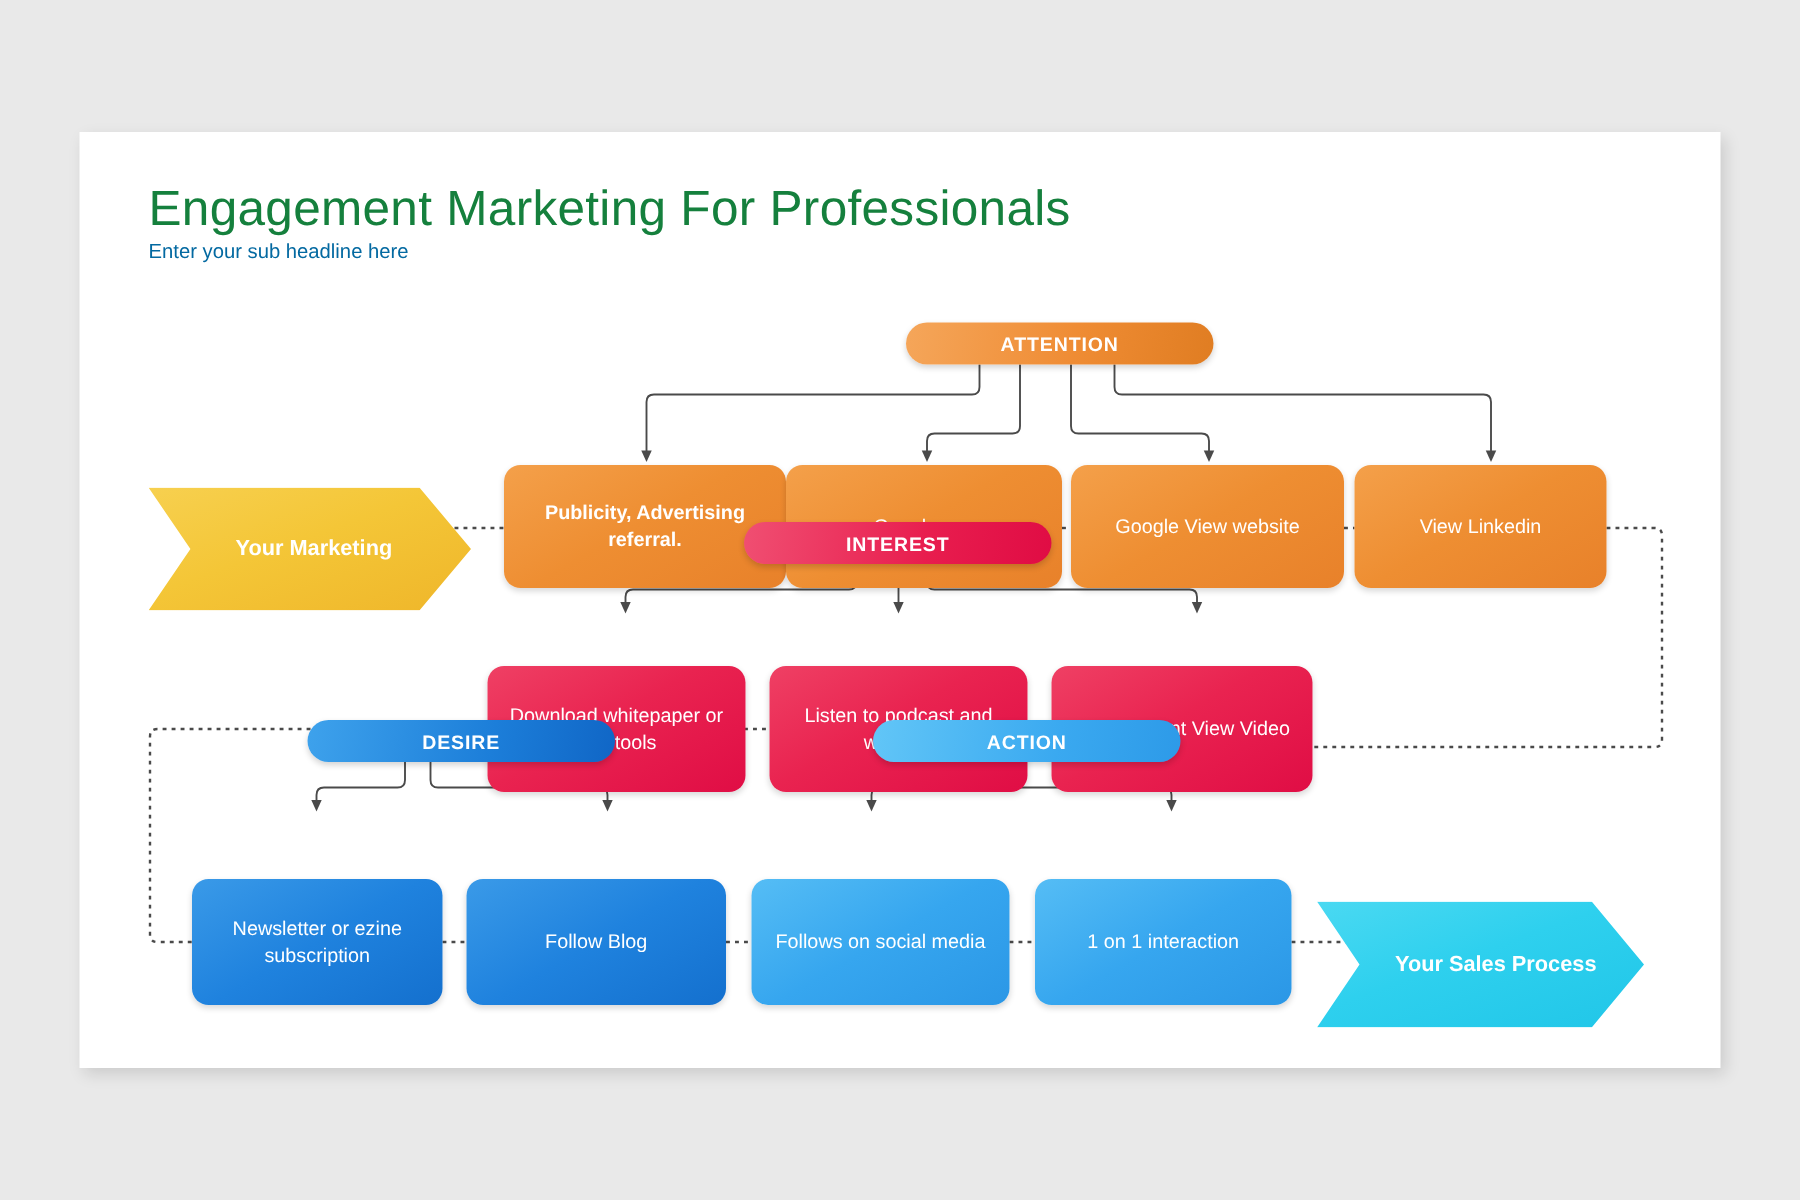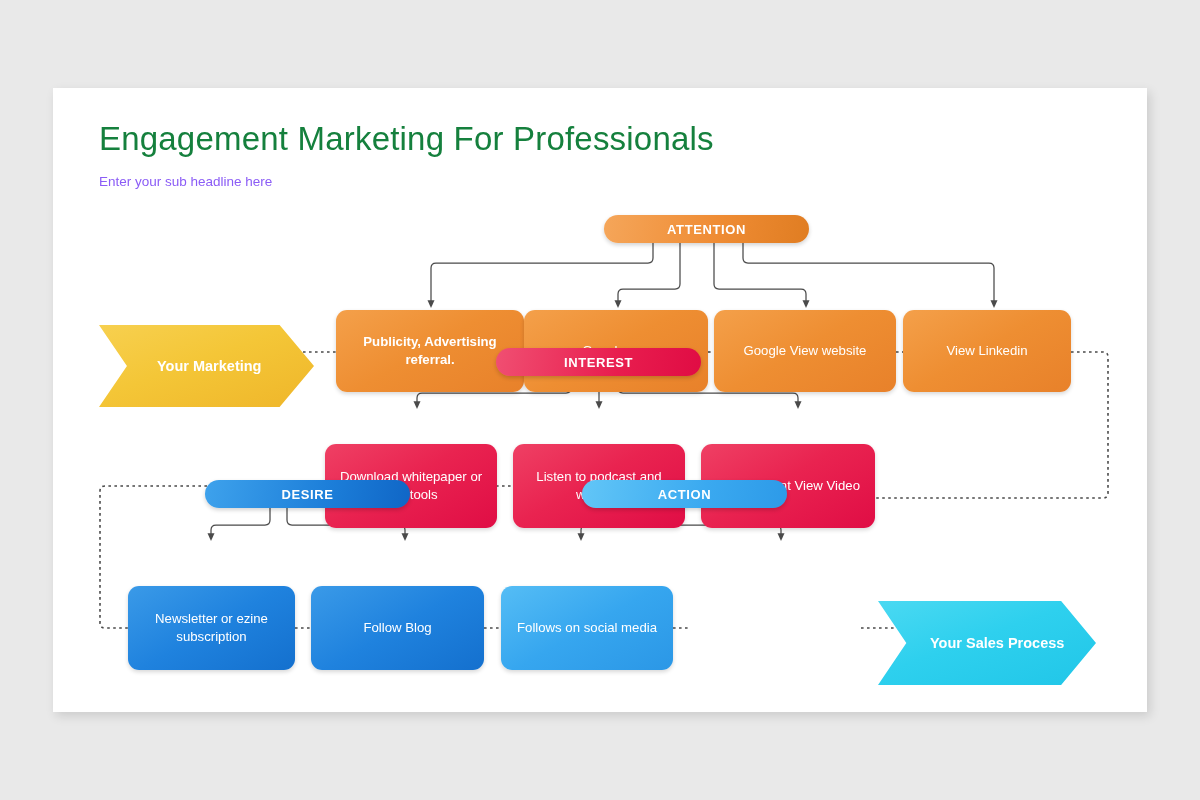--- a/index.html
+++ b/index.html
@@ -15,22 +15,22 @@
     width: 1094px; height: 624px;
     background: #ffffff;
     box-shadow: 3px 4px 10px rgba(0,0,0,0.13);
   }
   #page-title {
     position: absolute; left: 46px; top: 32px;
     font-size: 33px; color: #15803d; font-weight: 400;
     letter-spacing: 0.2px; white-space: nowrap;
   }
   #page-subtitle {
-    position: absolute; left: 46px; top: 86px;
-    font-size: 13.5px; color: #8b5cf6; white-space: nowrap;
+    position: absolute; left: 46px; top: 72px;
+    font-size: 13.5px; color: #0369a1; white-space: nowrap;
   }
   .node {
     position: absolute;
     border-radius: 11px;
     display: flex; align-items: center; justify-content: center;
     text-align: center;
     color: #ffffff;
     font-size: 13.2px;
     line-height: 1.38;
     padding: 0 10px;
@@ -172,18 +172,21 @@
 
   <div class="node blue-box" style="left:75px; top:498px; width:167px; height:84px;">
     <span>Newsletter or ezine subscription</span>
   </div>
   <div class="node blue-box" style="left:258px; top:498px; width:173px; height:84px;">
     <span>Follow Blog</span>
   </div>
   <div class="node lblue-box" style="left:448px; top:498px; width:172px; height:84px;">
     <span>Follows on social media</span>
   </div>
+  <div class="node lblue-box" style="left:637px; top:498px; width:171px; height:84px;">
+    <span>1 on 1 interaction</span>
+  </div>
 
   <div class="chev chev-cyan" style="left:825px; top:498px; width:218px; height:84px;">
     <span>Your Sales Process</span>
   </div>
 
 </div>
 
 </body></html>

